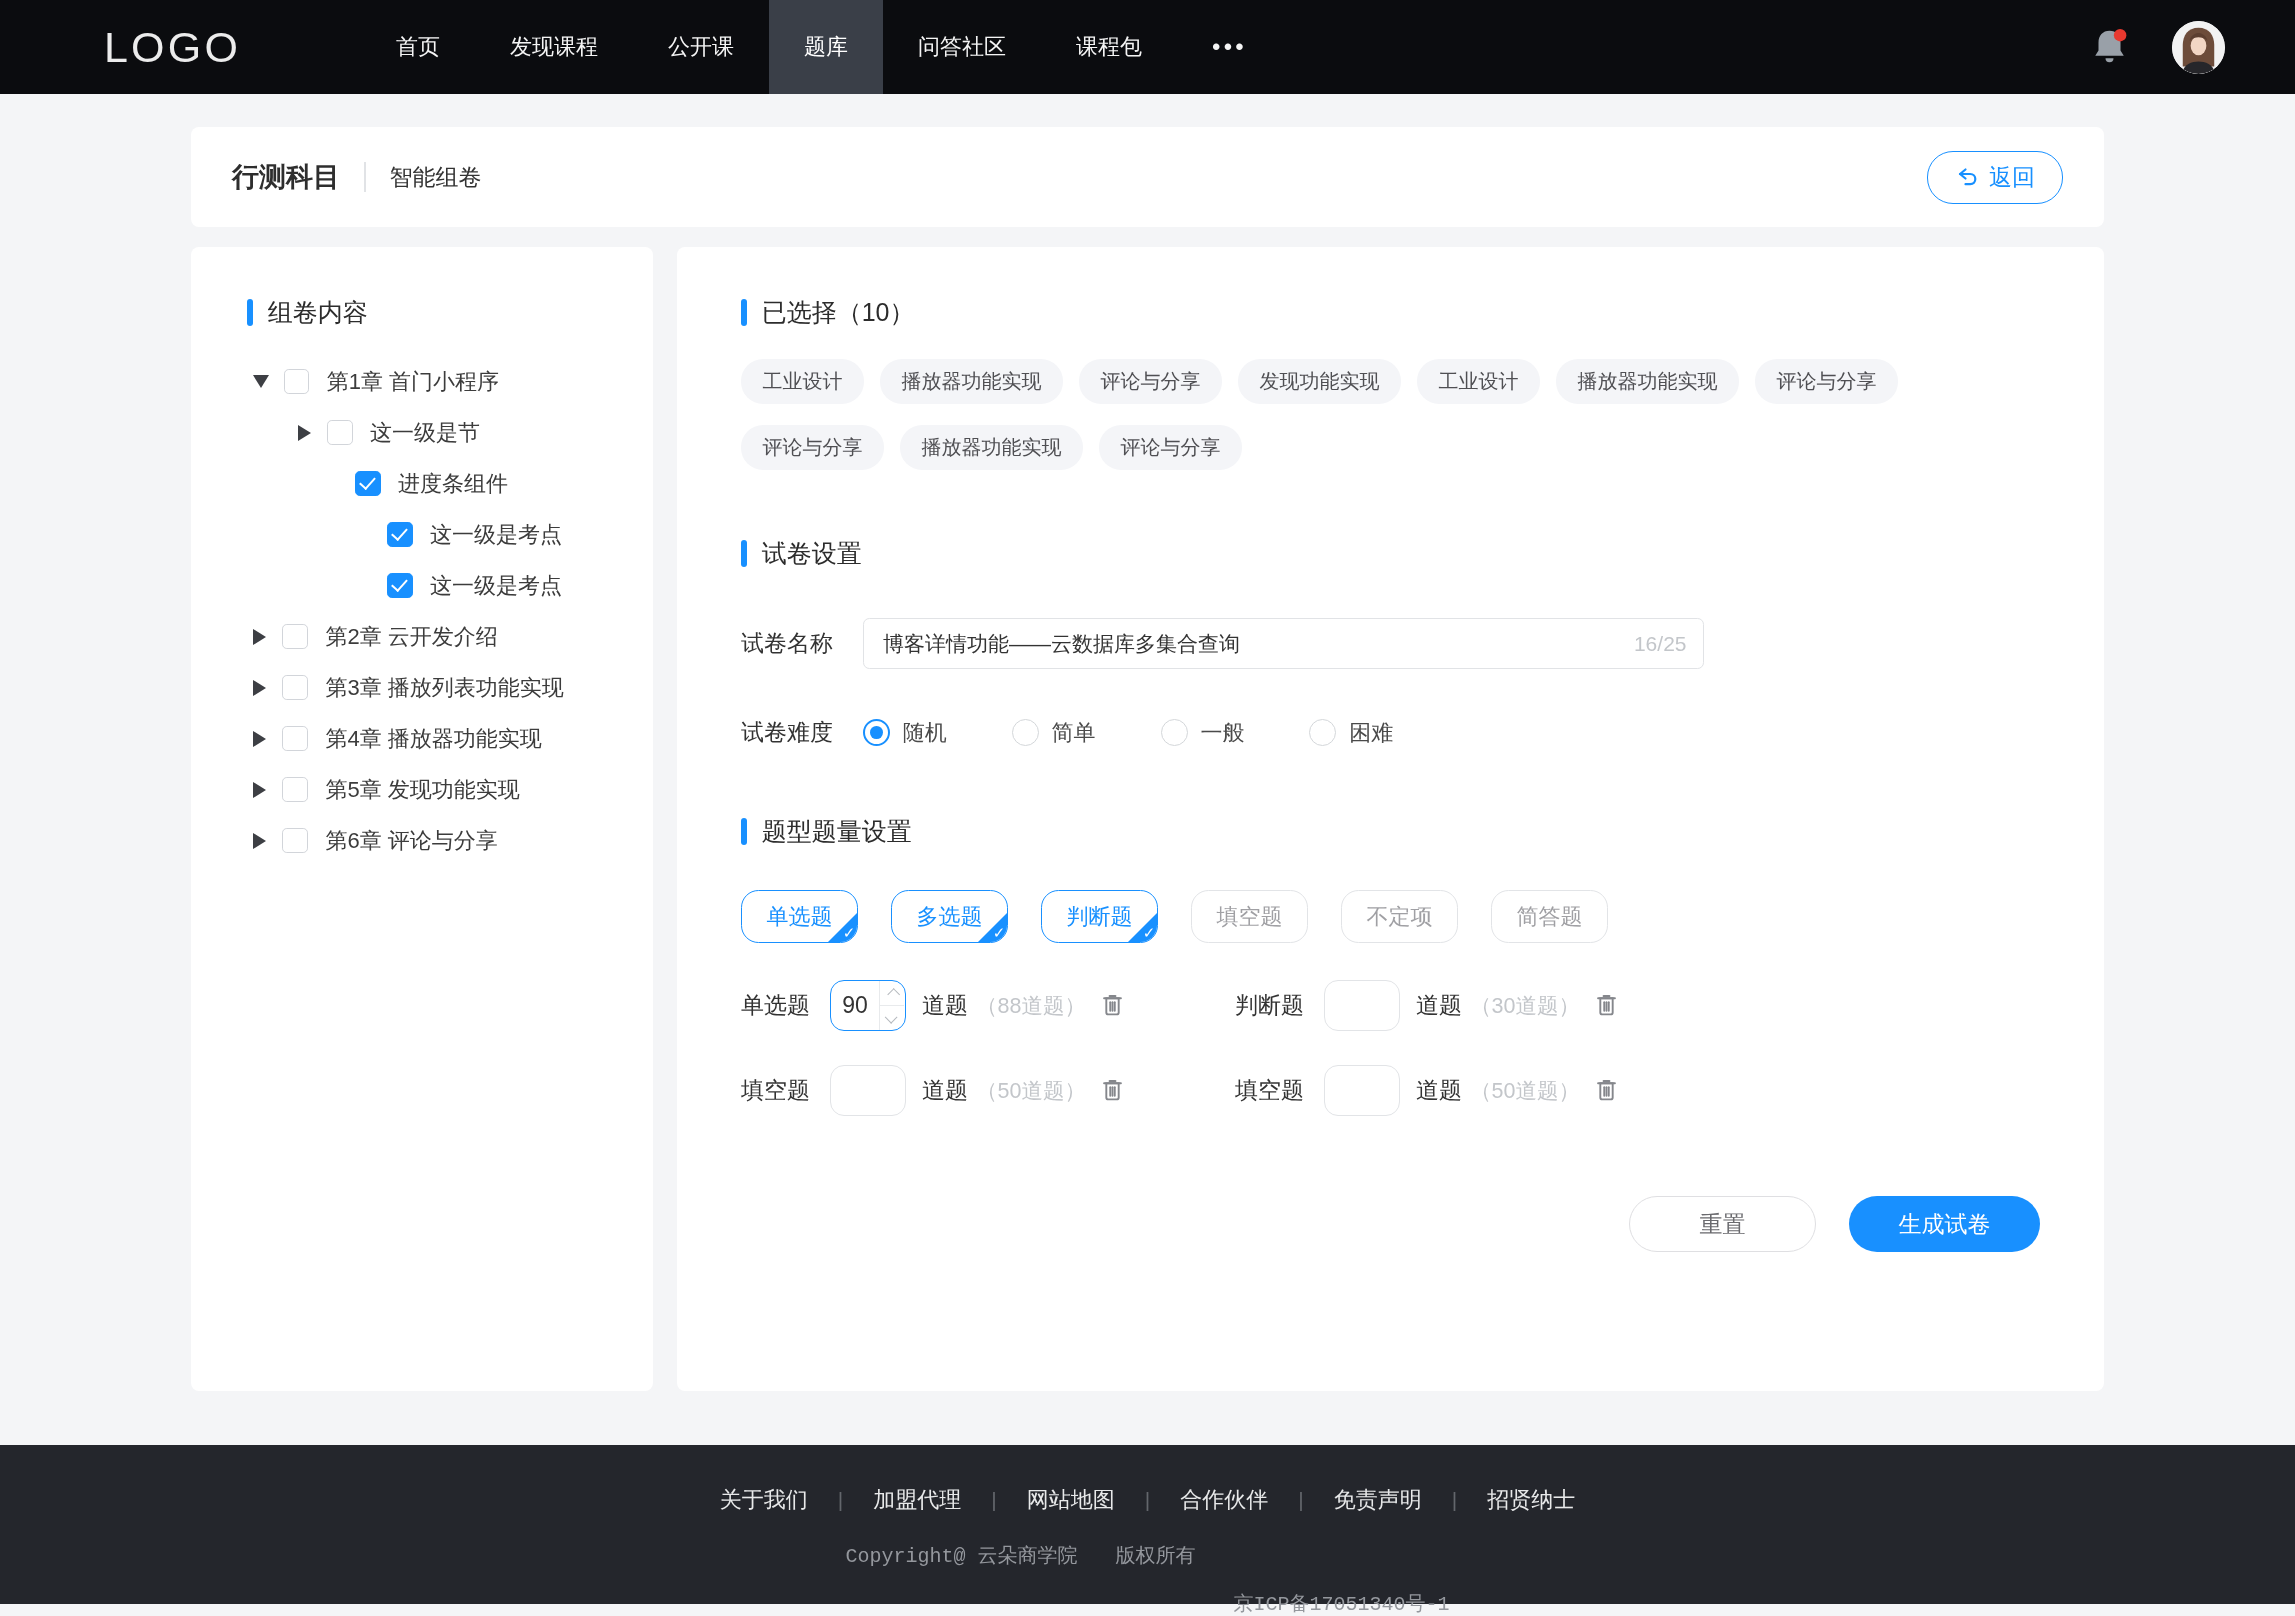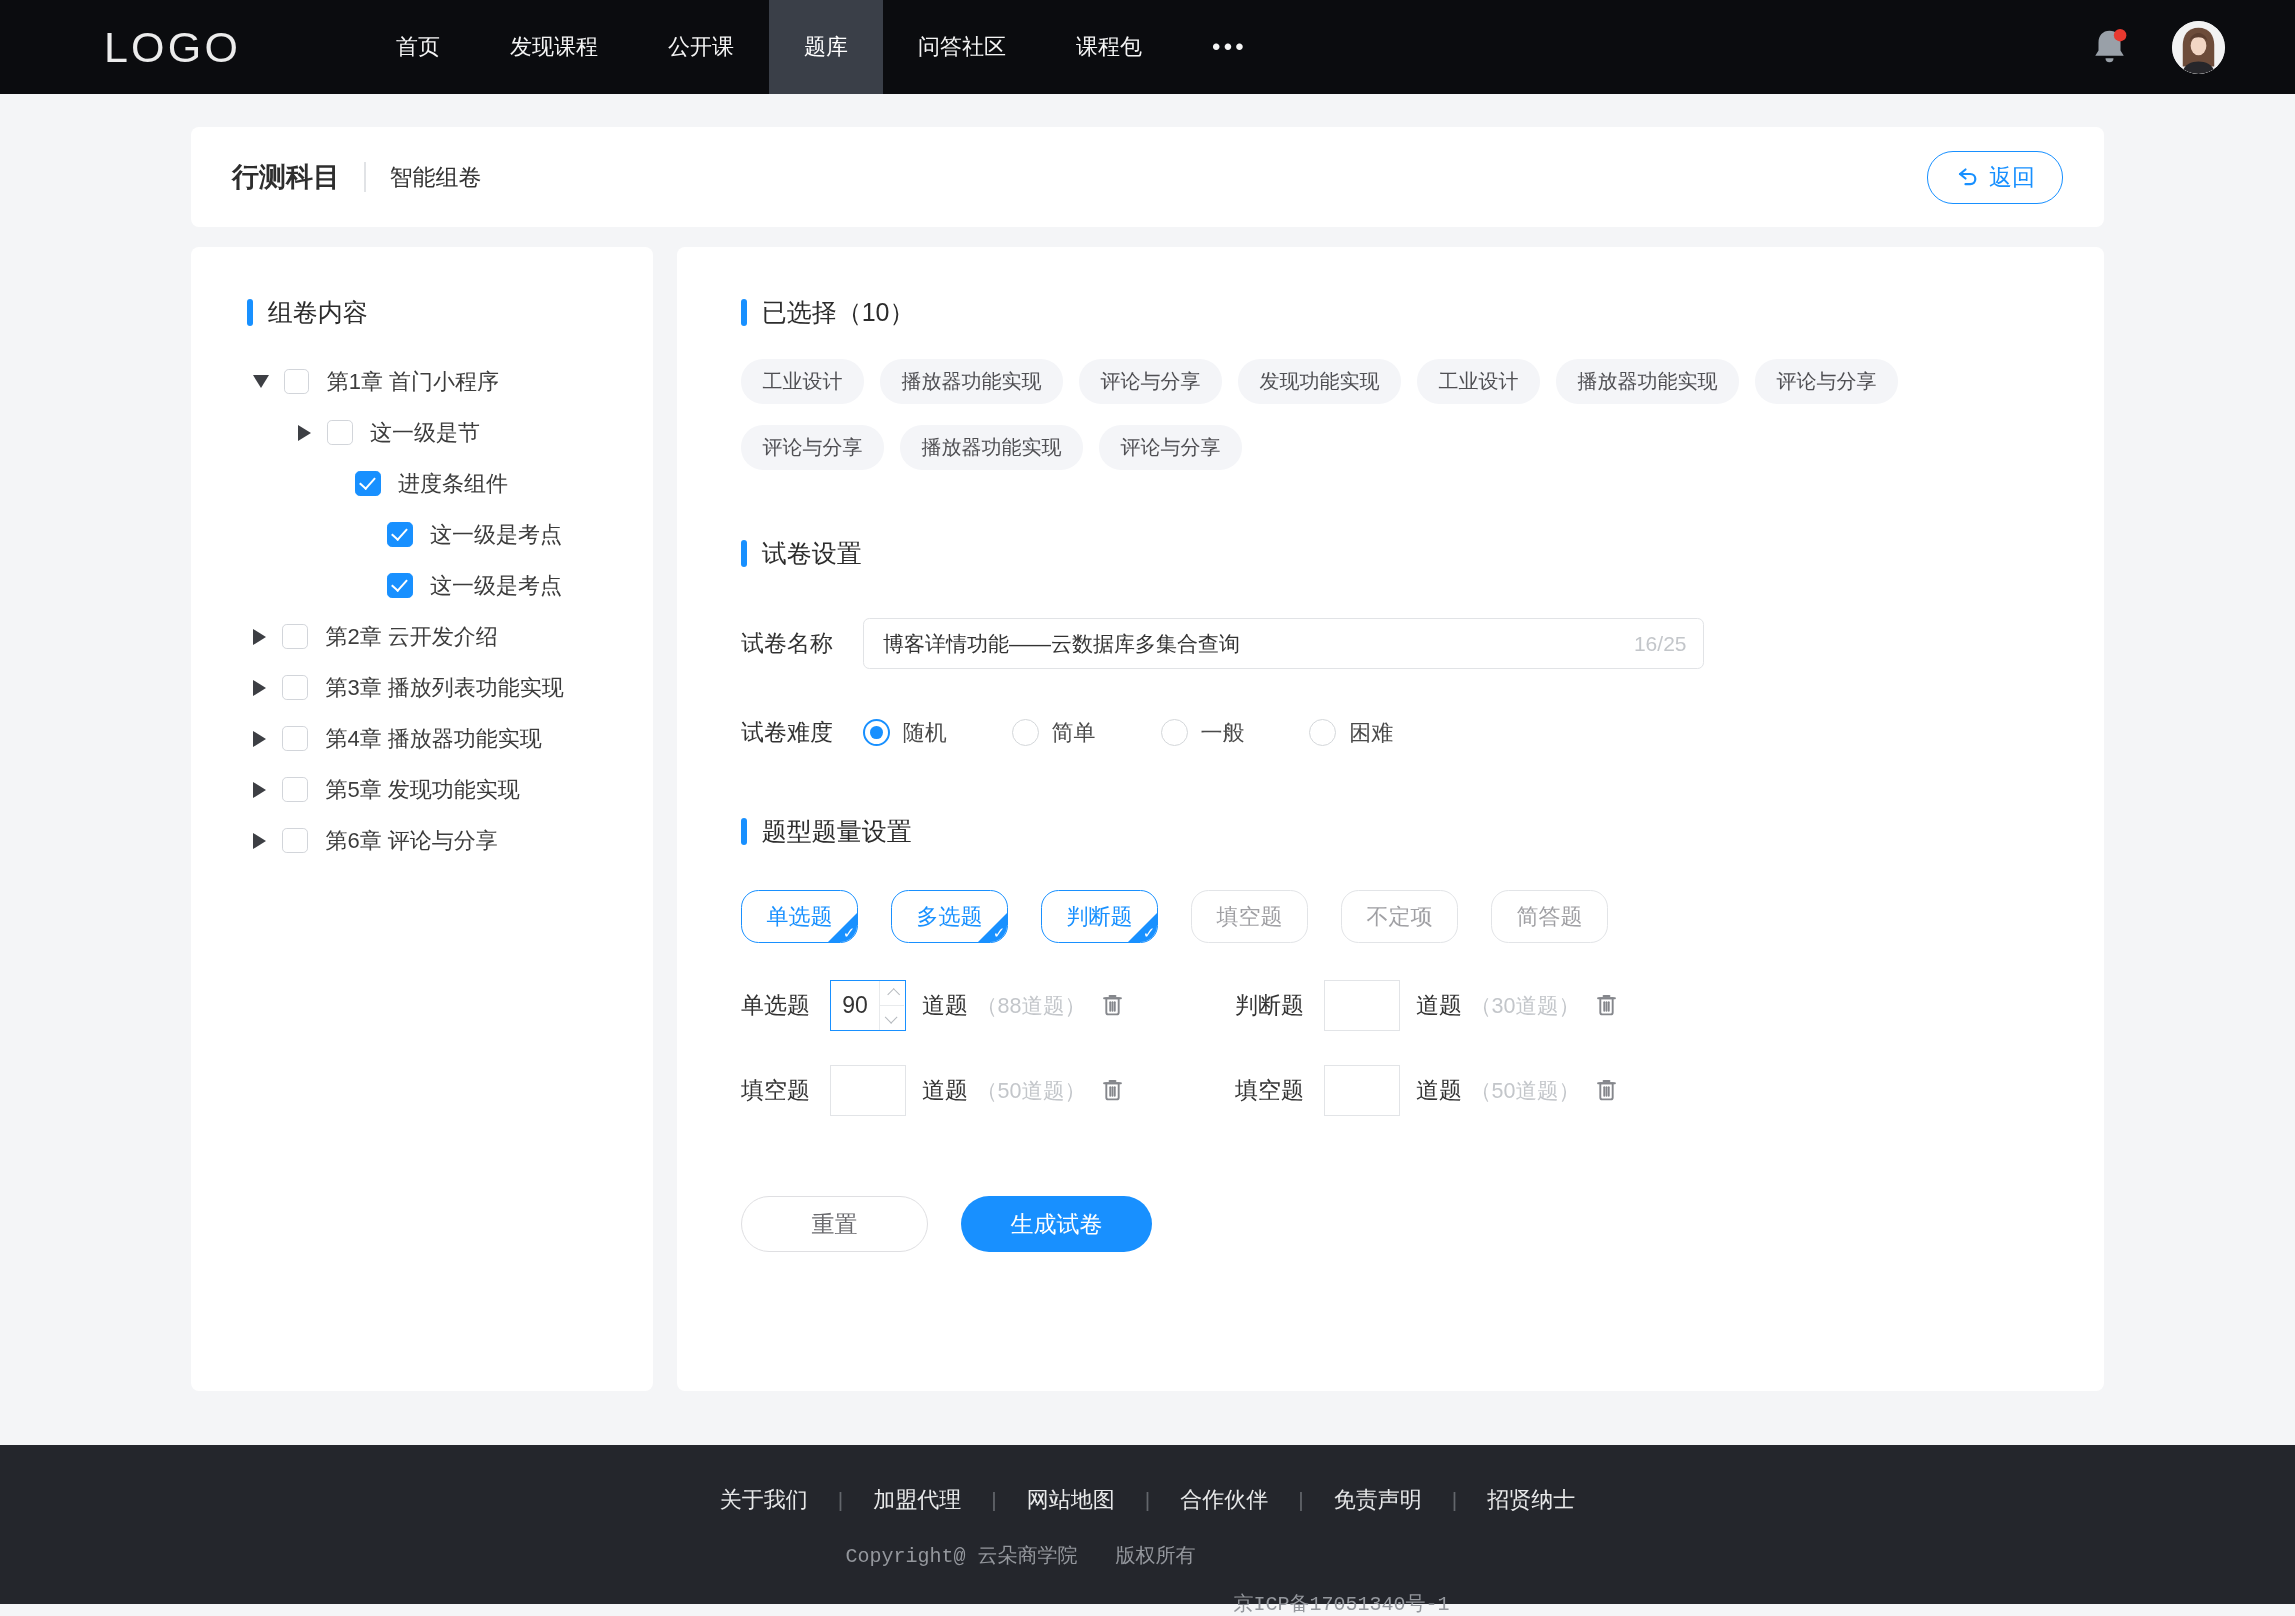--- a/index.html
+++ b/index.html
@@ -83,37 +83,37 @@
        display:flex;align-items:center;justify-content:center;font-size:22px;color:#a0a0a4;cursor:pointer;overflow:hidden;}
   .type-btn.sel{border-color:#1890ff;color:#1890ff;}
   .type-btn.sel .corner{position:absolute;right:0;bottom:0;width:0;height:0;
        border-style:solid;border-width:0 0 29px 29px;border-color:transparent transparent #1890ff transparent;}
   .type-btn.sel .corner-check{position:absolute;right:1.6px;bottom:0px;color:#fff;font-size:15px;}
 
   
   .qty-grid{display:grid;grid-template-columns:494px 1fr;row-gap:34px;margin-top:37px;}
   .qty-item{display:flex;align-items:center;}
   .qty-label{font-size:23px;color:#333;width:89px;flex:none;white-space:nowrap;}
-  .num-input{position:relative;width:76px;height:51px;border:1.6px solid #e2e4e7;border-radius:0;background:#fff;
+  .num-input{position:relative;width:76px;height:51px;border:1.6px solid #e2e4e7;border-radius:14px;background:#fff;
        display:flex;align-items:stretch;overflow:hidden;flex:none;}
   .num-input.focused{border-color:#1890ff;}
   .num-field{border:none;outline:none;width:100%;font-size:23px;color:#333;text-align:center;font-family:inherit;padding:0;background:transparent;}
   .num-input.focused .num-field{width:48px;}
   .spin{width:25px;border-left:1.6px solid #e8eaec;display:flex;flex-direction:column;flex:none;}
   .spin-btn{flex:1;display:flex;align-items:center;justify-content:center;cursor:pointer;}
   .spin-btn.down{border-top:1.6px solid #e8eaec;}
   .chev{width:8.8px;height:8.8px;border-top:1.6px solid #b4b8bd;border-right:1.6px solid #b4b8bd;}
   .chev.up{transform:rotate(-45deg) translateY(1.6px);}
   .chev.dn{transform:rotate(135deg) translateY(1.6px);}
   .qty-unit{font-size:23px;color:#333;margin-left:16px;white-space:nowrap;}
   .qty-hint{font-size:21.5px;color:#c3c6ca;margin-left:8px;white-space:nowrap;}
   .trash{margin-left:12.8px;cursor:pointer;display:flex;align-items:center;}
 
   
-  .actions{display:flex;justify-content:flex-start;gap:33px;margin-top:80px;}
+  .actions{display:flex;justify-content:flex-end;gap:33px;margin-top:80px;}
   .btn-reset{width:187px;height:56px;border-radius:28px;border:1.6px solid #dfdfe2;background:#fff;
        font-size:23px;color:#6a6a6e;cursor:pointer;font-family:inherit;}
   .btn-generate{width:191px;height:56px;border-radius:28px;border:none;background:#1890ff;
        font-size:23px;color:#fff;cursor:pointer;font-family:inherit;}
 
   
   .footer{position:absolute;left:0;right:0;bottom:12px;height:159px;background:#24262c;
        display:flex;flex-direction:column;align-items:center;}
   .footer-links{display:flex;align-items:center;margin-top:40px;}
   .f-link{font-size:22px;color:#e8e9ea;cursor:pointer;white-space:nowrap;}

